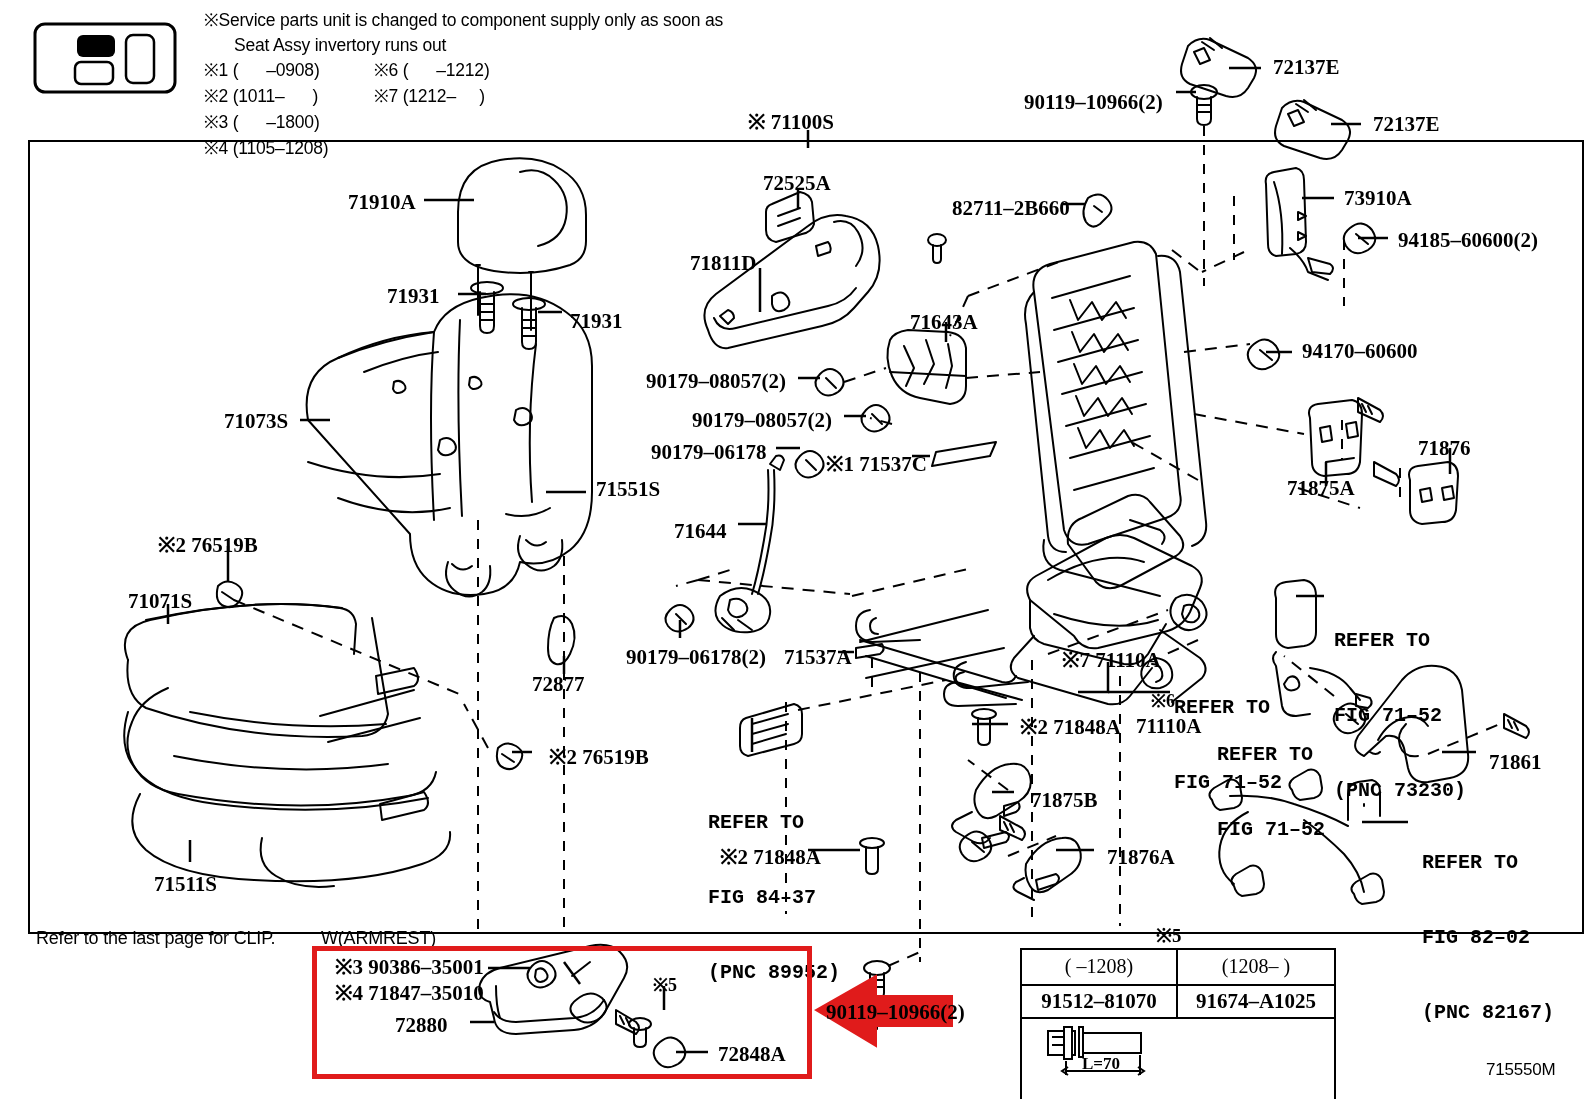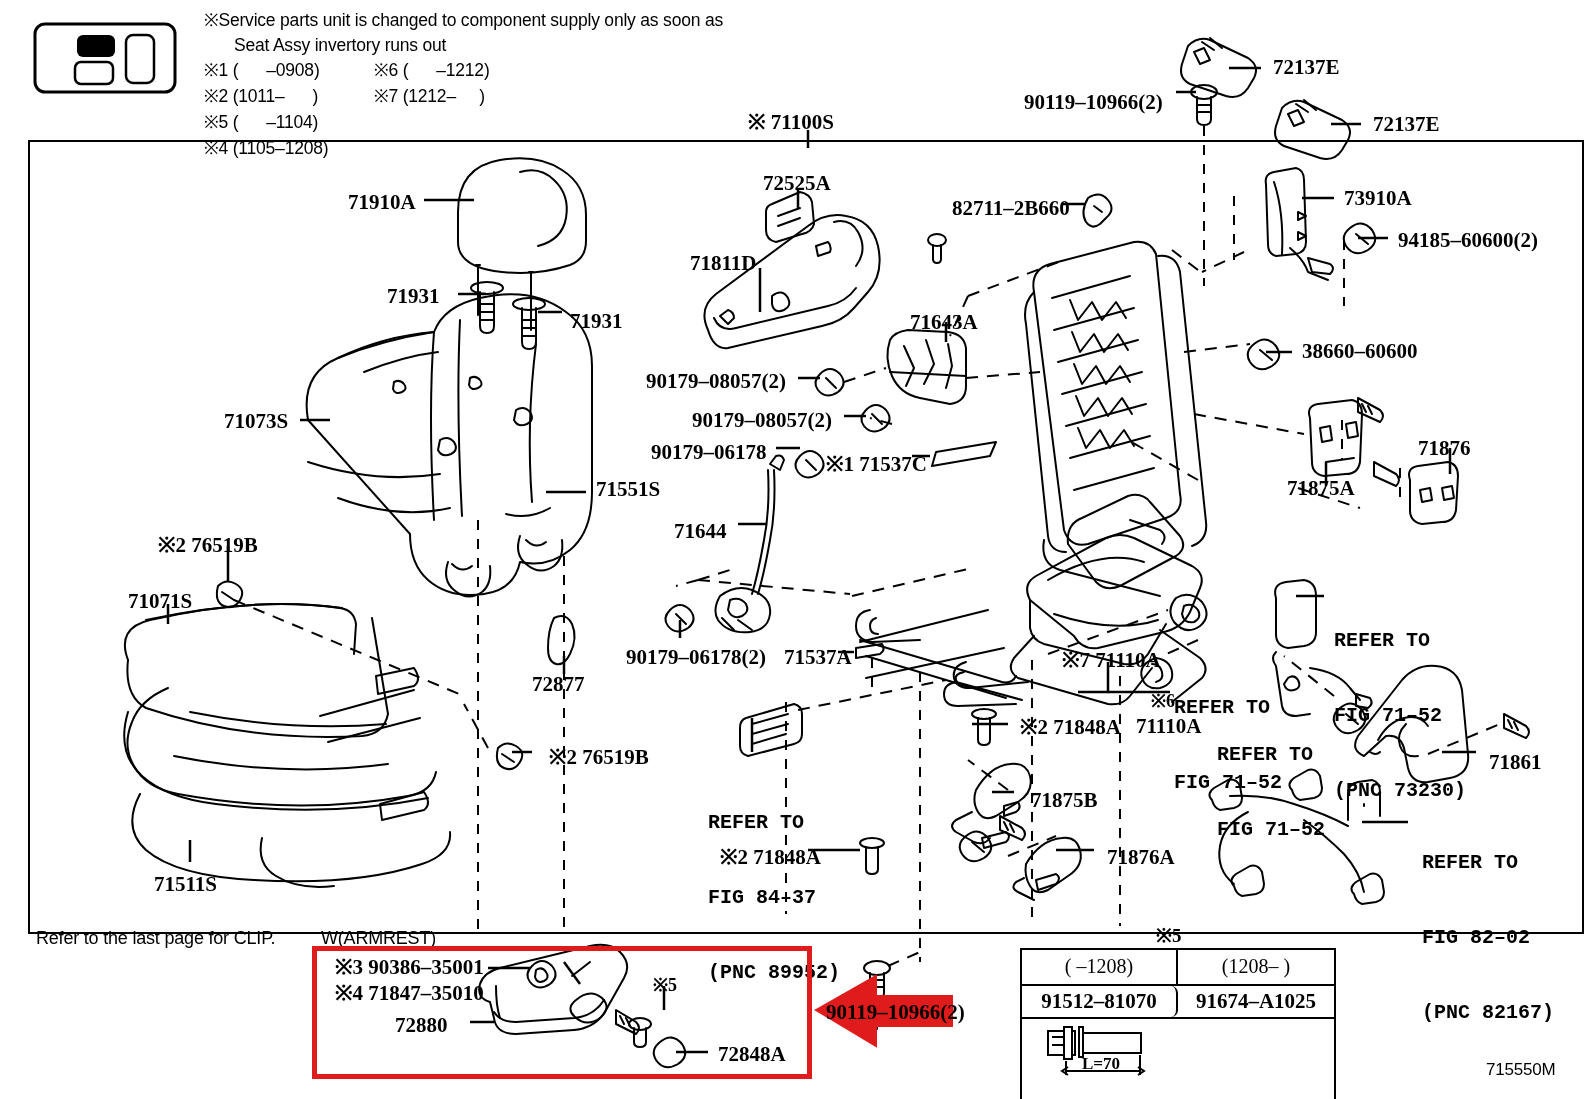--- a/index.html
+++ b/index.html
@@ -31,21 +31,21 @@
     </svg>
   </div>
 
   <div class="note" style="left:196px;top:8px;">※Service parts unit is changed to component supply only as soon as</div>
   <div class="note" style="left:226px;top:33px;">Seat Assy invertory runs out</div>
 
   <div class="note" style="left:196px;top:58px;">※1 (      –0908)</div>
   <div class="note" style="left:366px;top:58px;">※6 (      –1212)</div>
   <div class="note" style="left:196px;top:84px;">※2 (1011–      )</div>
   <div class="note" style="left:366px;top:84px;">※7 (1212–     )</div>
-  <div class="note" style="left:196px;top:110px;">※5 (      –1104)</div>
+  <div class="note" style="left:196px;top:110px;">※3 (      –1800)</div>
   <div class="note" style="left:196px;top:136px;">※4 (1105–1208)</div>
 
   <div class="frameBox" style="left:20px;top:140px;width:1552px;height:790px;"></div>
 
   <svg width="1592" height="1099" viewBox="0 0 1592 1099" aria-hidden="true">
     <g fill="none" stroke="#000" stroke-width="2" stroke-linejoin="round" stroke-linecap="round">
 
       <path d="M450 212 q0 -45 42 -52 q38 -6 62 10 q24 15 24 45 v26 q0 18 -16 24 q-36 12 -76 6 q-36 -6 -36 -29 z"></path>
       <path d="M512 172 q20 -6 34 8 q16 15 12 38 q-4 22 -28 28"></path>
       <path d="M470 265 v50 M523 272 v58"></path>
@@ -396,21 +396,21 @@
 
   <div class="lbl" style="left:740px;top:110px;">※ 71100S</div>
   <div class="lbl" style="left:1265px;top:55px;">72137E</div>
   <div class="lbl" style="left:1365px;top:112px;">72137E</div>
   <div class="lbl" style="left:1016px;top:90px;">90119–10966(2)</div>
   <div class="lbl" style="left:755px;top:171px;">72525A</div>
   <div class="lbl" style="left:682px;top:251px;">71811D</div>
   <div class="lbl" style="left:944px;top:196px;">82711–2B660</div>
   <div class="lbl" style="left:1336px;top:186px;text-align:center;">73910A</div>
   <div class="lbl" style="left:1390px;top:228px;">94185–60600(2)</div>
-  <div class="lbl" style="left:1294px;top:339px;">38660–60600</div>
+  <div class="lbl" style="left:1294px;top:339px;">94170–60600</div>
   <div class="lbl" style="left:340px;top:190px;">71910A</div>
   <div class="lbl" style="left:379px;top:284px;">71931</div>
   <div class="lbl" style="left:562px;top:309px;">71931</div>
   <div class="lbl" style="left:902px;top:310px;">71643A</div>
   <div class="lbl" style="left:638px;top:369px;">90179–08057(2)</div>
   <div class="lbl" style="left:684px;top:408px;">90179–08057(2)</div>
   <div class="lbl" style="left:216px;top:409px;">71073S</div>
   <div class="lbl" style="left:643px;top:440px;">90179–06178</div>
   <div class="lbl" style="left:818px;top:452px;">※1 71537C</div>
   <div class="lbl" style="left:1410px;top:436px;">71876</div>
@@ -486,21 +486,21 @@
   <div class="lbl" style="left:818px;top:1000px;">90119–10966(2)</div>
 
   <div class="lbl" style="left:1148px;top:925px;font-size:19px;">※5</div>
 
   <div class="tbl" style="left:1012px;top:948px;width:316px;height:157px;">
     <div class="row" style="height:34px;border-bottom:2px solid #000;">
       <div class="cell" style="width:50%;font-size:20px;line-height:33px;">(       –1208)</div>
       <div class="cell" style="width:50%;font-size:20px;line-height:33px;">(1208–       )</div>
     </div>
     <div class="row" style="height:31px;border-bottom:2px solid #000;">
-      <div class="cell" style="width:50%;font-size:21px;font-weight:bold;line-height:30px;border-radius:7px;">91512–81070</div>
+      <div class="cell" style="width:50%;font-size:21px;font-weight:bold;line-height:30px;">91512–81070</div>
       <div class="cell" style="width:50%;font-size:21px;font-weight:bold;line-height:30px;">91674–A1025</div>
     </div>
     <div class="row" style="height:63px;">
       <div class="cell" style="width:50%;position:relative;">
         <svg width="158" height="62" viewBox="0 0 158 62" style="position:absolute;left:0;top:0;">
           <g fill="none" stroke="#000" stroke-width="2">
             <rect x="26" y="12" width="16" height="24"></rect>
             <rect x="42" y="8" width="8" height="32"></rect>
             <rect x="50" y="12" width="3" height="24"></rect>
             <rect x="57" y="8" width="4" height="30"></rect>

